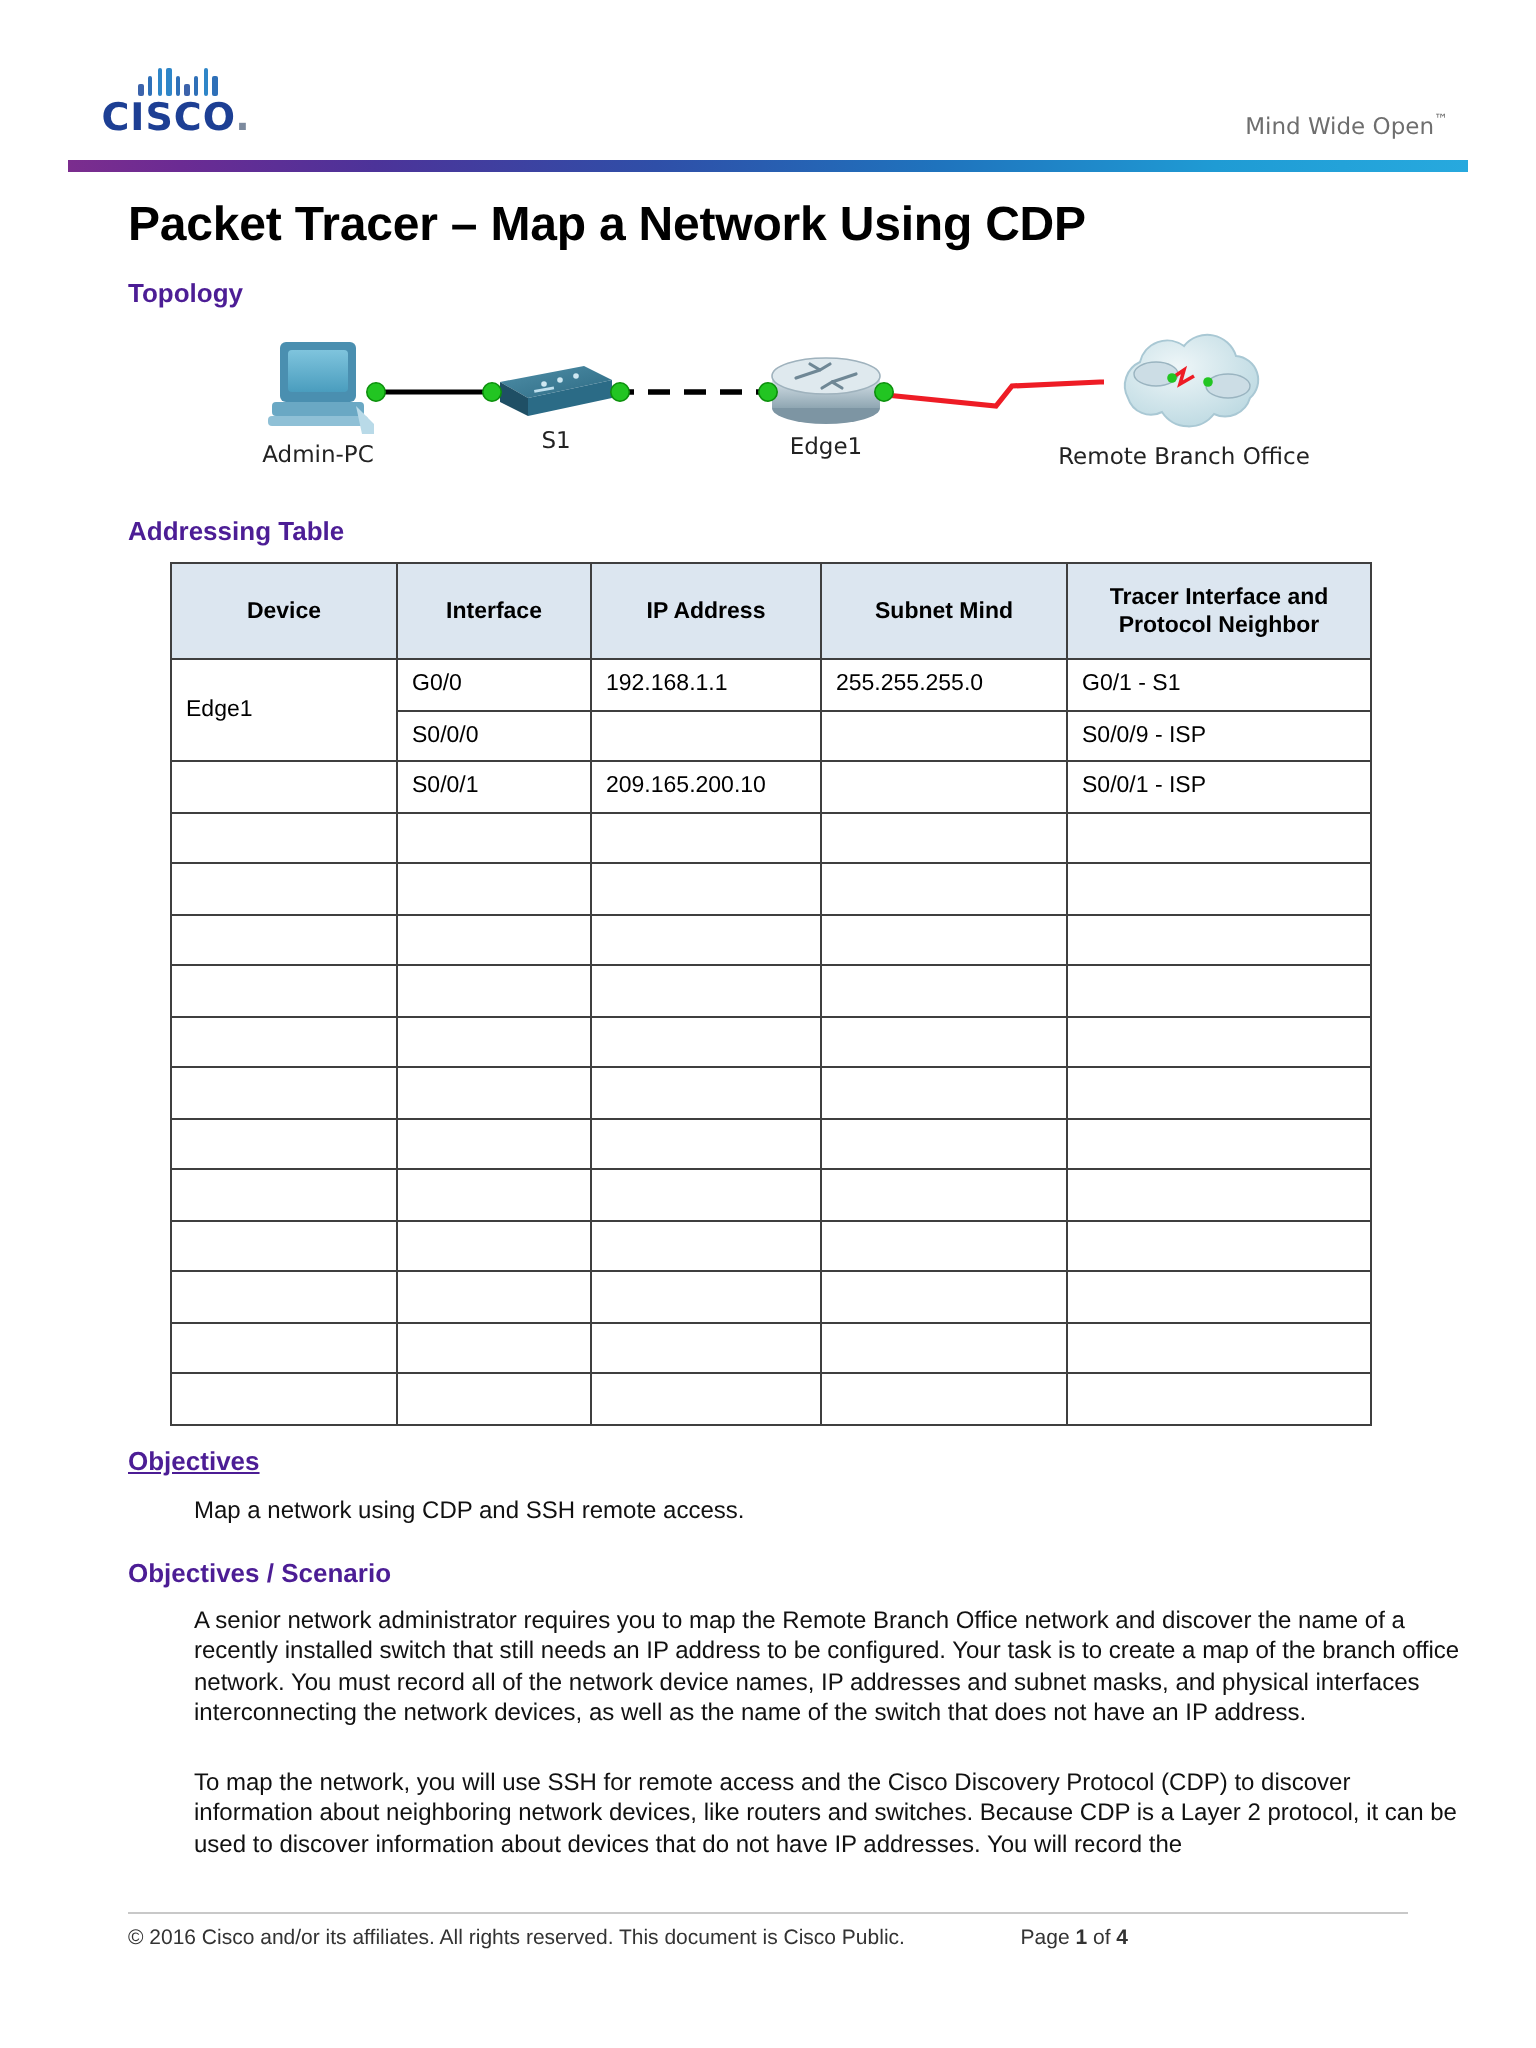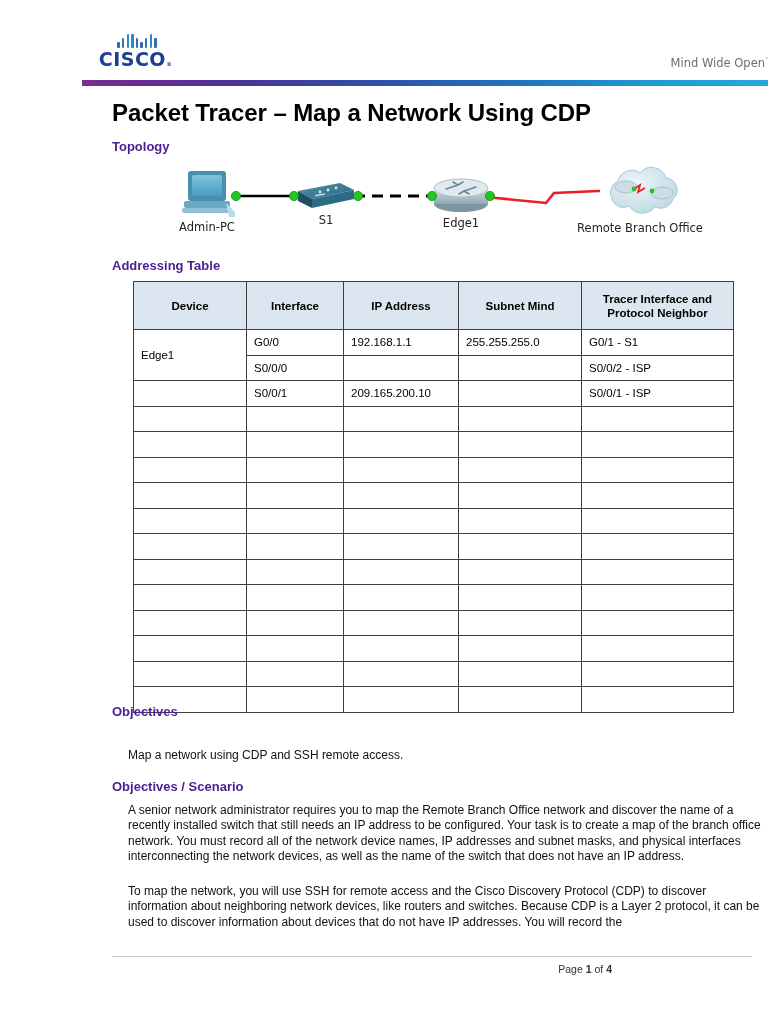--- a/index.html
+++ b/index.html
@@ -15,21 +15,20 @@
     color: #000000;
     position: relative;
     overflow: hidden;
   }
 
   .page {
     position: relative;
     width: 628px;
     height: 1024px;
     box-sizing: border-box;
-    margin-left: 48px;
   }
 
   
   .header {
     position: absolute;
     left: 0; top: 0;
     width: 768px;
     height: 92px;
   }
   .cisco-logo {
@@ -128,21 +127,21 @@
   }
   .h2 {
     position: absolute;
     left: 64px;
     font-size: 13px;
     font-weight: bold;
     color: #4c1d95;
   }
   .h2-topology { top: 139px; }
   .h2-addressing { top: 258px; }
-  .h2-objectives { top: 704px; }
+  .h2-objectives { top: 723px; text-decoration: underline; }
   .h2-background { top: 779px; }
 
   
   .topology {
     position: absolute;
     left: 120px;
     top: 163px;
     width: 560px;
     height: 82px;
   }
@@ -175,21 +174,21 @@
   .addr-table tbody td { height: 25.5px; }
   .col-device    { width: 113px; }
   .col-interface { width: 97px; }
   .col-ip        { width: 115px; }
   .col-mask      { width: 123px; }
   .col-neighbor  { width: 152px; }
 
   
   .body-text {
     position: absolute;
-    left: 80px;
+    left: 97px;
     width: 633px;
     font-size: 12px;
     line-height: 15.4px;
     color: #111;
     text-align: left;
   }
   .objectives-text { top: 748px; }
   .bg-p1 { top: 803px; }
   .bg-p2 { top: 884px; }
 
@@ -356,21 +355,21 @@
         <td rowspan="2">Edge1</td>
         <td>G0/0</td>
         <td>192.168.1.1</td>
         <td>255.255.255.0</td>
         <td>G0/1 - S1</td>
       </tr>
       <tr>
         <td>S0/0/0</td>
         <td></td>
         <td></td>
-        <td>S0/0/2 - ISP</td>
+        <td>S0/0/9 - ISP</td>
       </tr>
       <tr>
         <td></td>
         <td>S0/0/1</td>
         <td>209.165.200.10</td>
         <td></td>
         <td>S0/0/1 - ISP</td>
       </tr>
       <tr>
           <td></td>
@@ -460,15 +459,16 @@
   </table>
 
   <div class="h2 h2-objectives">Objectives</div>
   <div class="body-text objectives-text">Map a network using CDP and SSH remote access.</div>
 
   <div class="h2 h2-background">Objectives / Scenario</div>
   <div class="body-text bg-p1">A senior network administrator requires you to map the Remote Branch Office network and discover the name of a recently installed switch that still needs an IP address to be configured. Your task is to create a map of the branch office network. You must record all of the network device names, IP addresses and subnet masks, and physical interfaces interconnecting the network devices, as well as the name of the switch that does not have an IP address.</div>
   <div class="body-text bg-p2">To map the network, you will use SSH for remote access and the Cisco Discovery Protocol (CDP) to discover information about neighboring network devices, like routers and switches. Because CDP is a Layer 2 protocol, it can be used to discover information about devices that do not have IP addresses. You will record the</div>
 
   <div class="footer-rule"></div>
+  <div class="footer footer-left">© 2016 Cisco and/or its affiliates. All rights reserved. This document is Cisco Public.</div>
   <div class="footer footer-right"><span>Page </span><b>1</b><span> of </span><b>4</b></div>
 
 </div>
 
 </body></html>

